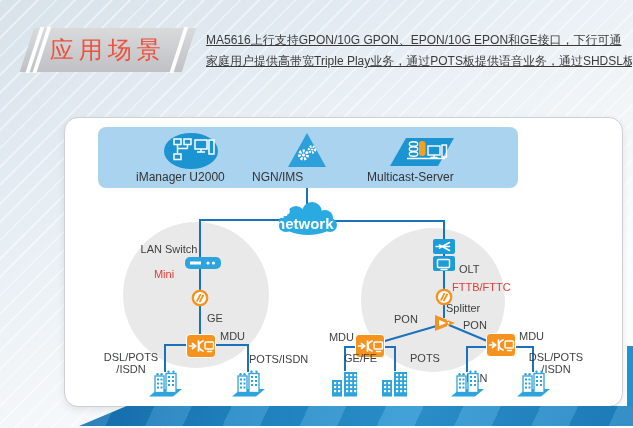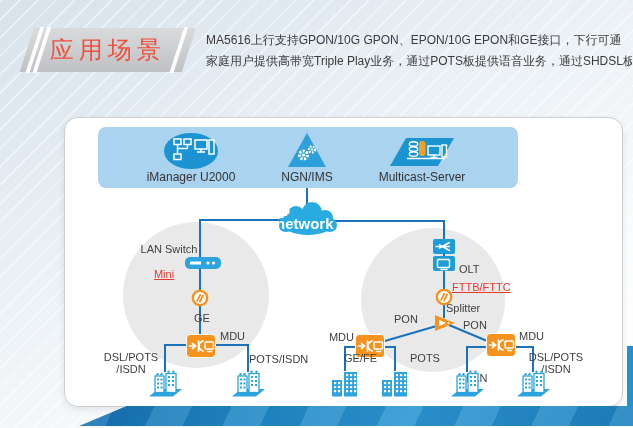--- a/index.html
+++ b/index.html
@@ -16,21 +16,21 @@
     background:linear-gradient(180deg,#d8dadc,#bfc1c4);
     transform:skewX(-18deg);transform-origin:top left;
   }
   .banner .slash{position:absolute;top:-1px;bottom:-1px;width:4px;background:#fdfdfd;}
   .banner .txt{
     display:block;transform:skewX(18deg);text-align:center;line-height:44px;
     font-size:24px;letter-spacing:5px;color:#f0503c;white-space:nowrap;
   }
   
   .intro{position:absolute;left:206px;top:30px;width:426px;color:#3b3b3b;}
-  .intro div{height:21px;line-height:21px;font-size:12px;white-space:nowrap;overflow:hidden;}
+  .intro div{height:21px;line-height:21px;font-size:12px;white-space:nowrap;overflow:hidden;text-decoration:underline;}
   
   .panel{
     position:absolute;left:64px;top:117px;width:557px;height:288px;background:#fff;
     border:1px solid #ccd0d4;border-radius:14px;box-shadow:0 3px 6px rgba(80,90,100,.12);
   }
   .topbar{position:absolute;left:98px;top:127px;width:420px;height:61px;background:#a9d3ee;border-radius:8px;}
   .circle{position:absolute;border-radius:50%;background:#e9e9ea;}
   .circleL{left:123px;top:222px;width:146px;height:146px;}
   .circleR{left:361px;top:228px;width:144px;height:144px;}
   .edgeblue{position:absolute;left:627px;top:346px;width:6px;height:60px;background:#2191d0;}
@@ -38,26 +38,26 @@
   .band{
     position:absolute;left:0;top:406px;width:633px;height:20px;
     background:
       repeating-linear-gradient(115deg, rgba(255,255,255,.10) 0 34px, rgba(0,30,60,.08) 34px 70px),
       linear-gradient(100deg,#1265a6,#1f86c4 35%,#2d97d3 65%,#1e82c0);
     clip-path:polygon(20% 0,100% 0,100% 100%,12.5% 100%);
   }
   
   .abs{position:absolute;}
   .lbl{position:absolute;font-size:11px;color:#3f4040;white-space:nowrap;line-height:12px;}
-  .lbl.red{color:#e03c32;text-decoration:underline;}
+  .lbl.red{color:#e03c32;}
   .ctr{text-align:center;}
   svg.lines{position:absolute;left:0;top:0;pointer-events:none;}
   .cloudtxt{position:absolute;left:276px;top:207px;width:64px;text-align:left;
     color:#fff;font-weight:bold;font-size:15px;line-height:11px;}
-  .srvlbl{position:absolute;top:170px;width:110px;text-align:center;font-size:12px;color:#333;white-space:nowrap;}
+  .srvlbl{position:absolute;top:170px;width:110px;font-size:12px;color:#333;white-space:nowrap;}
 </style>
 </head>
 <body>
 
 <div id="screen">
 
   <svg width="0" height="0" style="position:absolute" aria-hidden="true">
     <defs>
       <symbol id="sym-nms" viewBox="0 0 56 38">
         <ellipse cx="28" cy="19" rx="27" ry="18" fill="#1d94d2"></ellipse>
@@ -261,21 +261,21 @@
   <div class="lbl" style="left:138px;top:243px;width:62px;text-align:center">LAN Switch</div>
   <svg class="abs" style="left:185px;top:257px" width="36" height="12">
       <use href="#sym-switch"></use>
     </svg>
   <div class="lbl red ctr" style="left:118px;top:268px;width:92px">
     <div>Mini</div>
   </div>
   <svg class="abs" style="left:191px;top:289px" width="18" height="18">
       <use href="#sym-bolt"></use>
     </svg>
-  <div class="lbl" style="left:194px;top:312px">GE</div>
+  <div class="lbl" style="left:207px;top:312px">GE</div>
   <svg class="abs" style="left:186px;top:334px" width="30" height="24">
       <use href="#sym-mdu"></use>
     </svg>
   <div class="lbl" style="left:220px;top:330px">MDU</div>
   <div class="lbl ctr" style="left:95px;top:351px;width:72px">
     <div>DSL/POTS</div>
     <div>/ISDN</div>
   </div>
   <svg class="abs" style="left:147px;top:369px" width="36" height="28">
       <use href="#sym-campus"></use>

